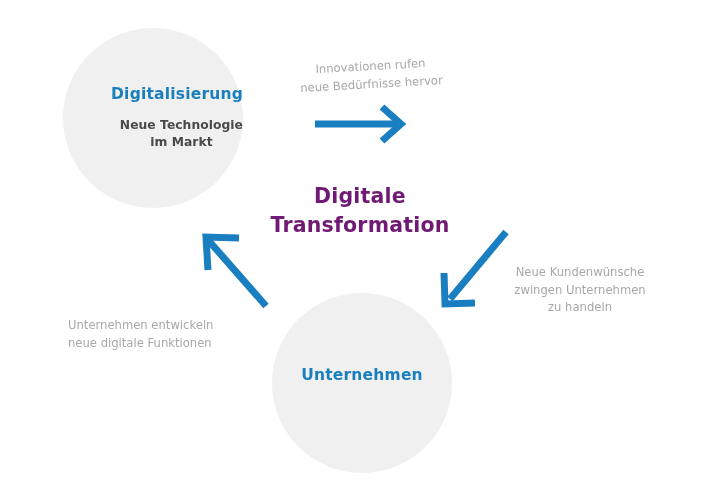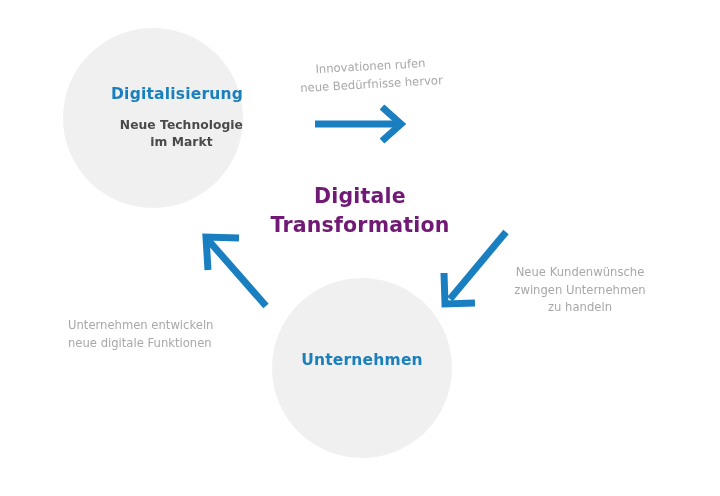--- a/index.html
+++ b/index.html
@@ -58,21 +58,21 @@
   }
   #circle-digitalisierung .node-title { margin-bottom: 13px; }
 
   #circle-kundenbeduerfnisse {
     left: 480px; top: 26px;
     width: 179px; height: 179px;
   }
   #circle-kundenbeduerfnisse .node-title { margin-bottom: 12px; }
 
   #circle-unternehmen {
-    left: 272px; top: 278px;
+    left: 272px; top: 293px;
     width: 180px; height: 180px; align-items: center;
   }
   #circle-unternehmen .node-title { margin-bottom: 14px; }
 
   
   #center-label {
     position: absolute;
     left: 232px;
     top: 182px;
     width: 256px;

